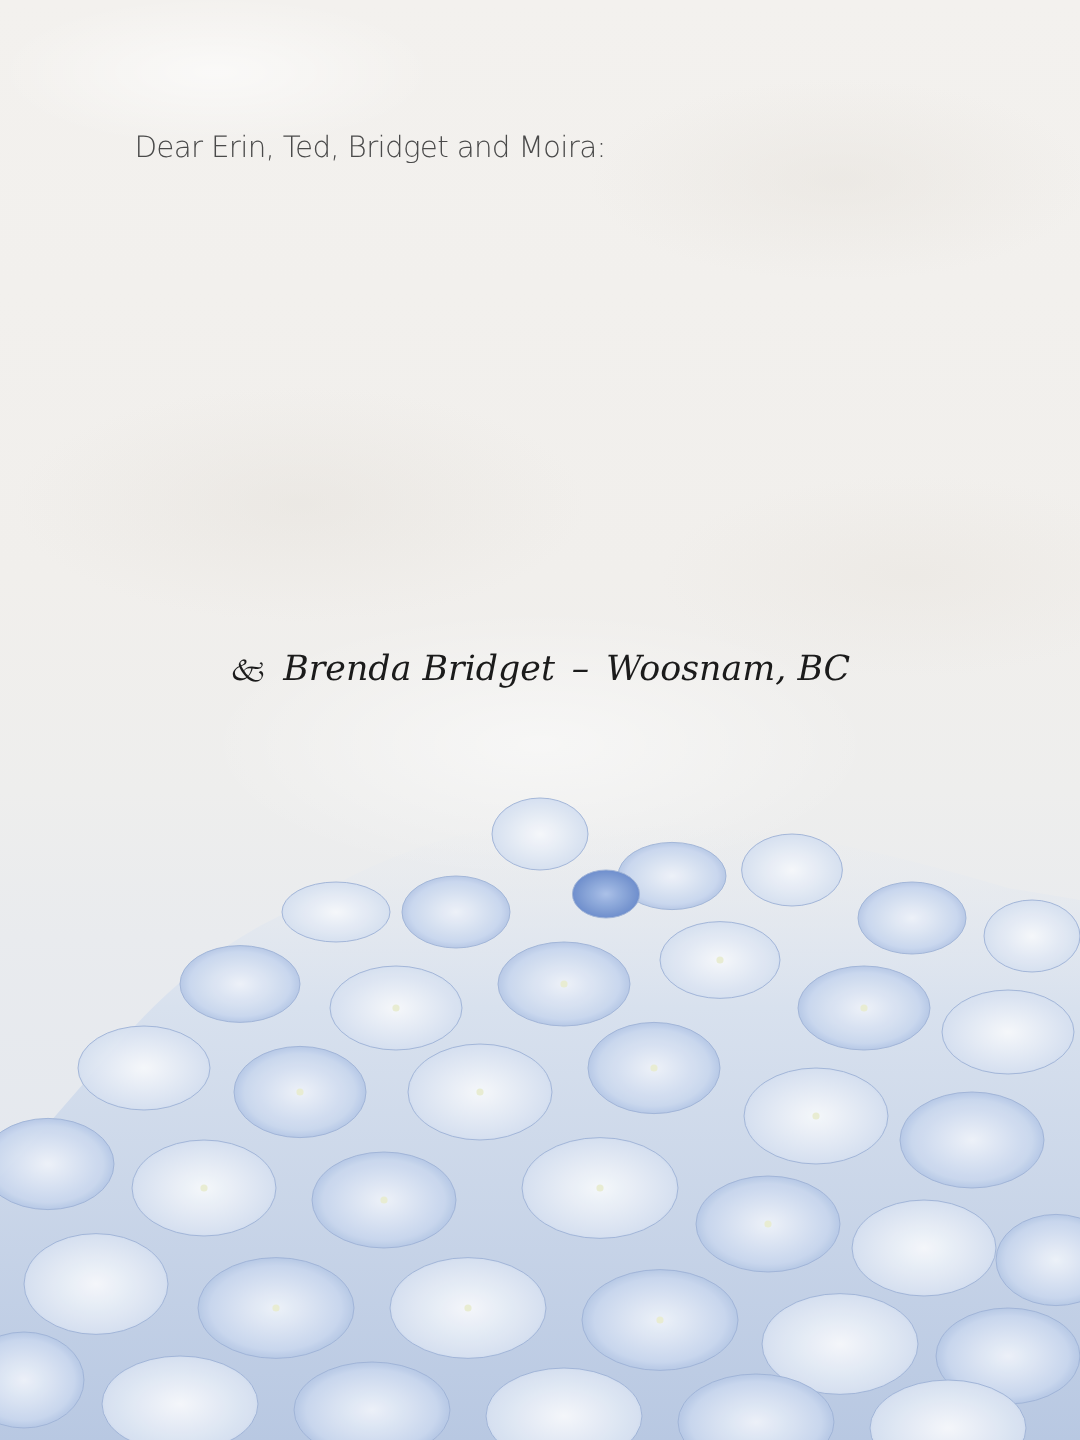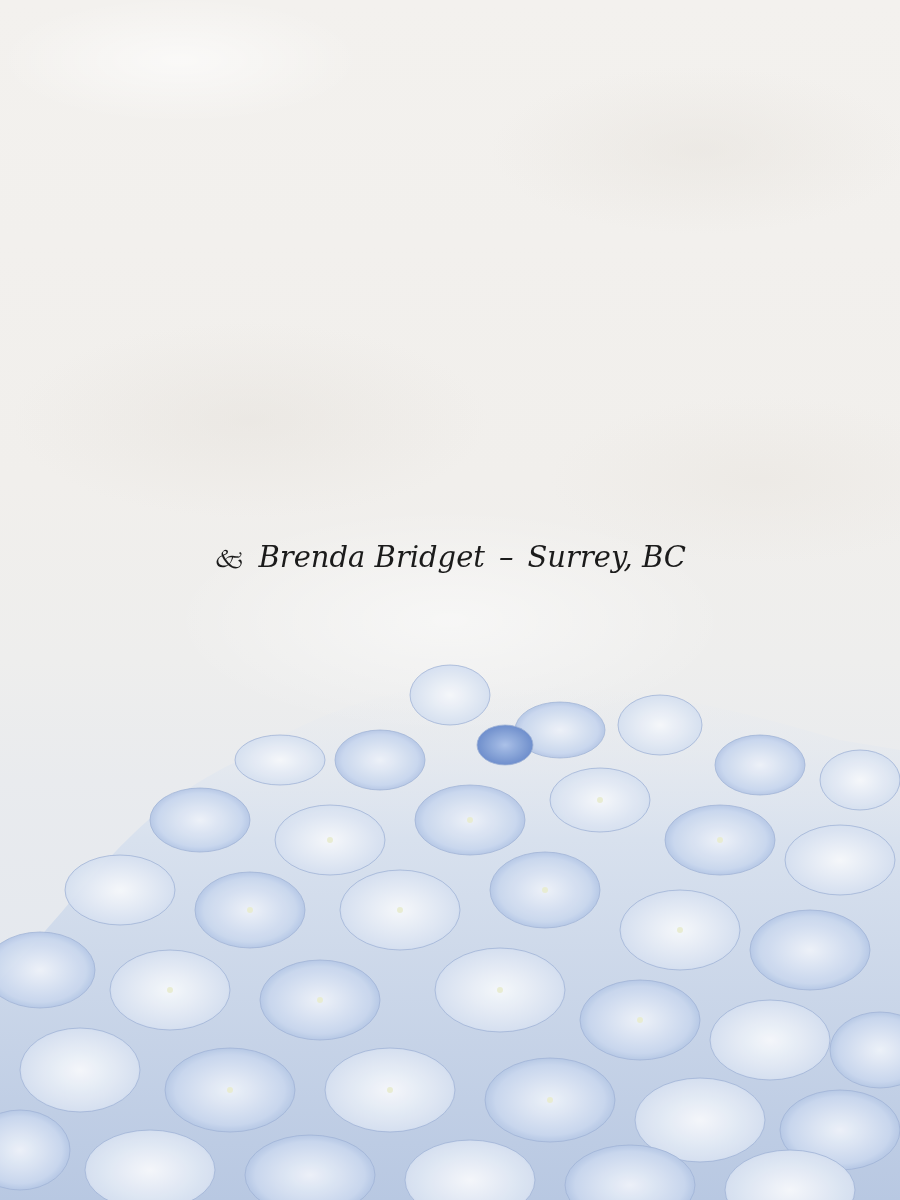--- a/index.html
+++ b/index.html
@@ -23,24 +23,25 @@
   .signature .orn { font-style:normal; margin-right:14px; font-size:24px; }
   .signature .dash { margin:0 14px; }
   .flowers { position:absolute; left:0; top:650px; width:900px; height:550px; }
 </style>
 </head>
 <body>
 
 <div class="texture"></div>
 
 <div class="letter">
+  <p class="greeting">Dear Erin, Ted, Bridget and Moira:</p>
 </div>
 
 <div class="signature">
-  <span class="orn">🙵</span><span>Brenda Bridget</span><span class="dash">–</span><span>Surrey, BC</span>
+  <span class="orn">🙵</span><span>Brenda Bridget</span><span class="dash">–</span><span>Woosnam, BC</span>
 </div>
 
 <svg class="flowers" viewBox="0 0 900 550" preserveAspectRatio="none">
   <defs>
     <radialGradient id="pg" cx="50%" cy="50%" r="60%">
       <stop offset="0%" stop-color="#eef2f9"></stop>
       <stop offset="70%" stop-color="#c9d7ee"></stop>
       <stop offset="100%" stop-color="#9fb6dc"></stop>
     </radialGradient>
     <radialGradient id="pg2" cx="50%" cy="50%" r="60%">

